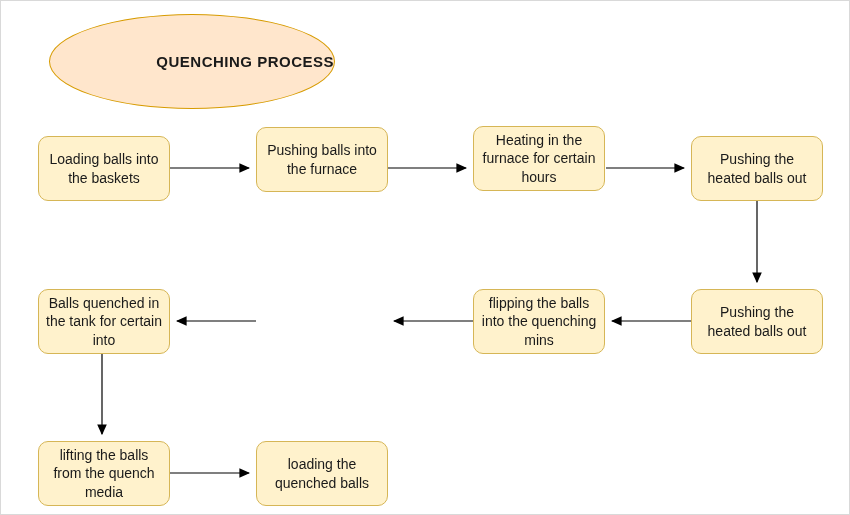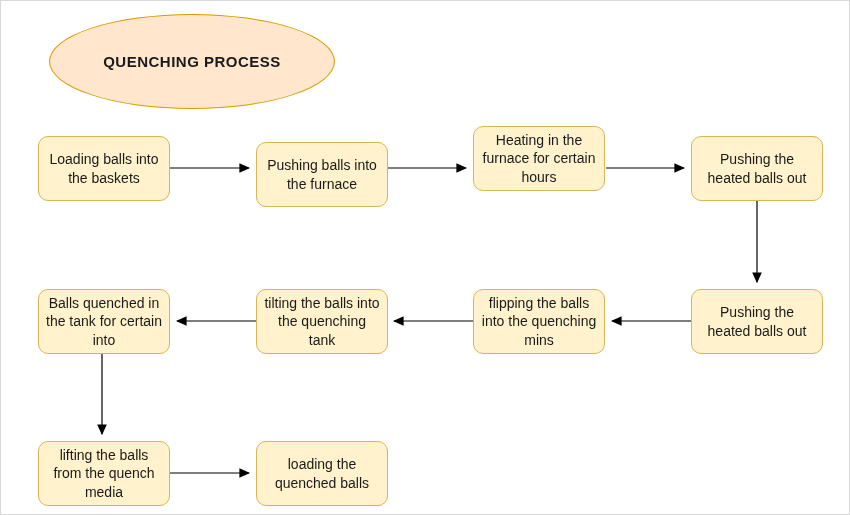--- a/index.html
+++ b/index.html
@@ -20,21 +20,21 @@
     font-family:"Liberation Sans", sans-serif;
     overflow:hidden;
   }
   .title-ellipse{
     position:absolute;
     left:48px;top:13px;
     width:284px;height:93px;
     background:var(--ellipse-fill);
     border:1px solid var(--ellipse-border);
     border-radius:50%;
-    display:flex;align-items:center;justify-content:center;
+    display:flex;align-items:center;justify-content:flex-end;
   }
   .title-ellipse span{
     font-size:15px;
     font-weight:bold;
     letter-spacing:0.5px;
     color:var(--text);
   }
   .node{
     position:absolute;
     width:132px;height:65px;
@@ -60,27 +60,26 @@
 </head>
 <body>
 
 <div class="canvas">
 
   <div class="title-ellipse">
     <span>QUENCHING PROCESS</span>
   </div>
 
   <div class="node" style="left:37px;top:135px">Loading balls into the baskets</div>
-  <div class="node" style="left:255px;top:141px">Pushing balls into the furnace</div>
+  <div class="node" style="left:255px;top:126px">Pushing balls into the furnace</div>
   <div class="node" style="left:472px;top:125px">Heating in the furnace for certain hours</div>
   <div class="node" style="left:690px;top:135px">Pushing the heated balls out</div>
 
   <div class="node" style="left:690px;top:288px">Pushing the heated balls out</div>
   <div class="node" style="left:472px;top:288px">flipping the balls into the quenching mins</div>
-  <div class="node" style="left:255px;top:288px">tilting the balls into the quenching tank</div>
   <div class="node" style="left:37px;top:288px">Balls quenched in the tank for certain into</div>
 
   <div class="node" style="left:37px;top:440px">lifting the balls from the quench media</div>
   <div class="node" style="left:255px;top:440px">loading the quenched balls</div>
 
   <svg class="arrows" xmlns="http://www.w3.org/2000/svg">
     <defs>
       <marker id="arrowhead" markerWidth="9" markerHeight="8" refX="8" refY="4" orient="auto">
         <path d="M0,0 L9,4 L0,8 Z" fill="#000000"></path>
       </marker>

